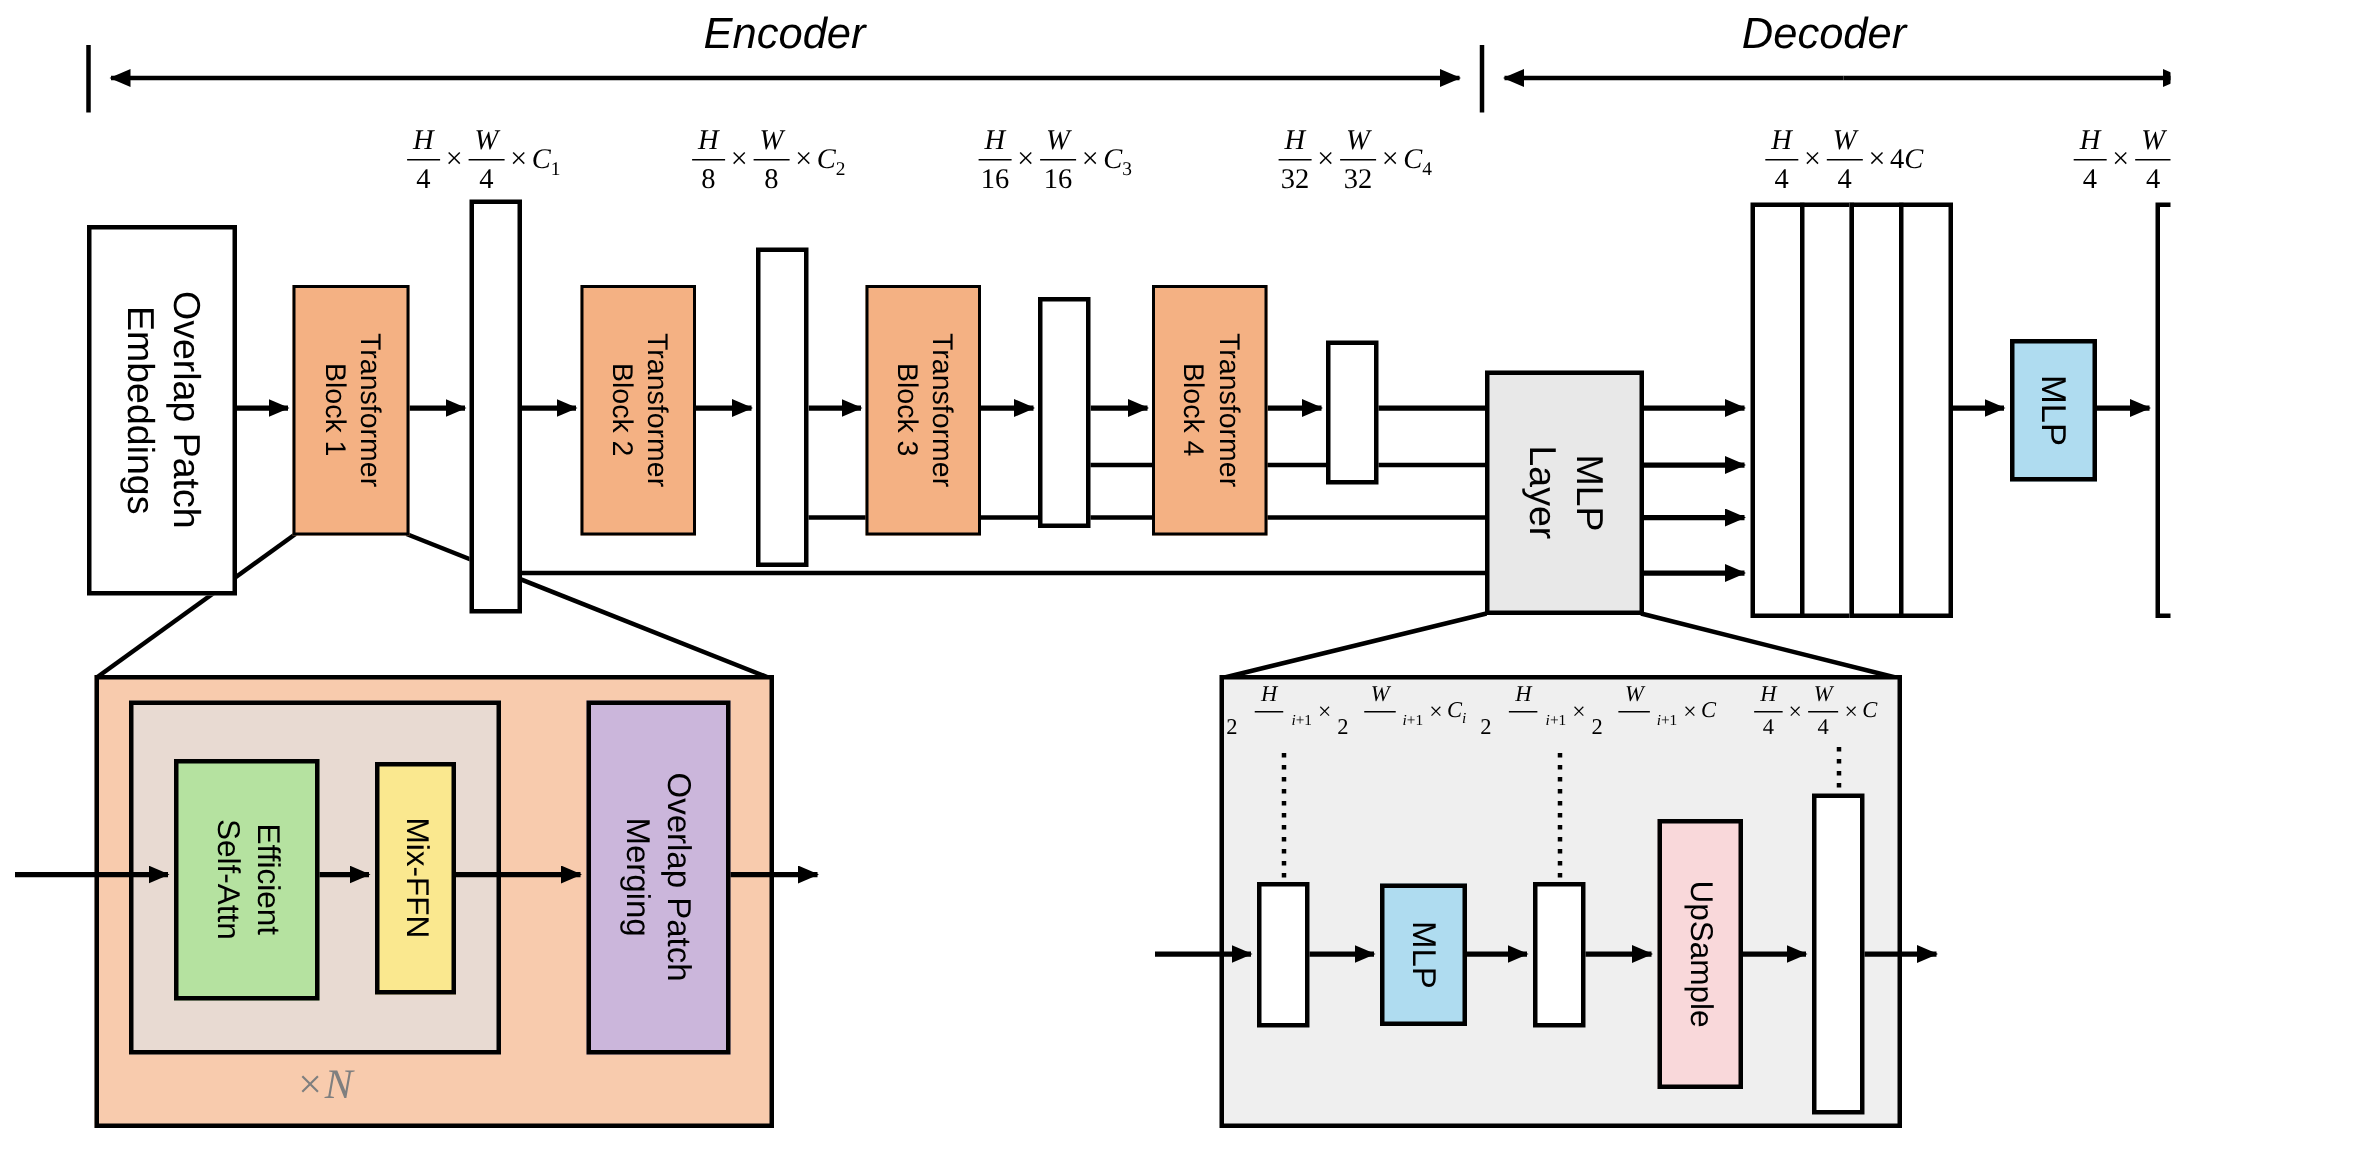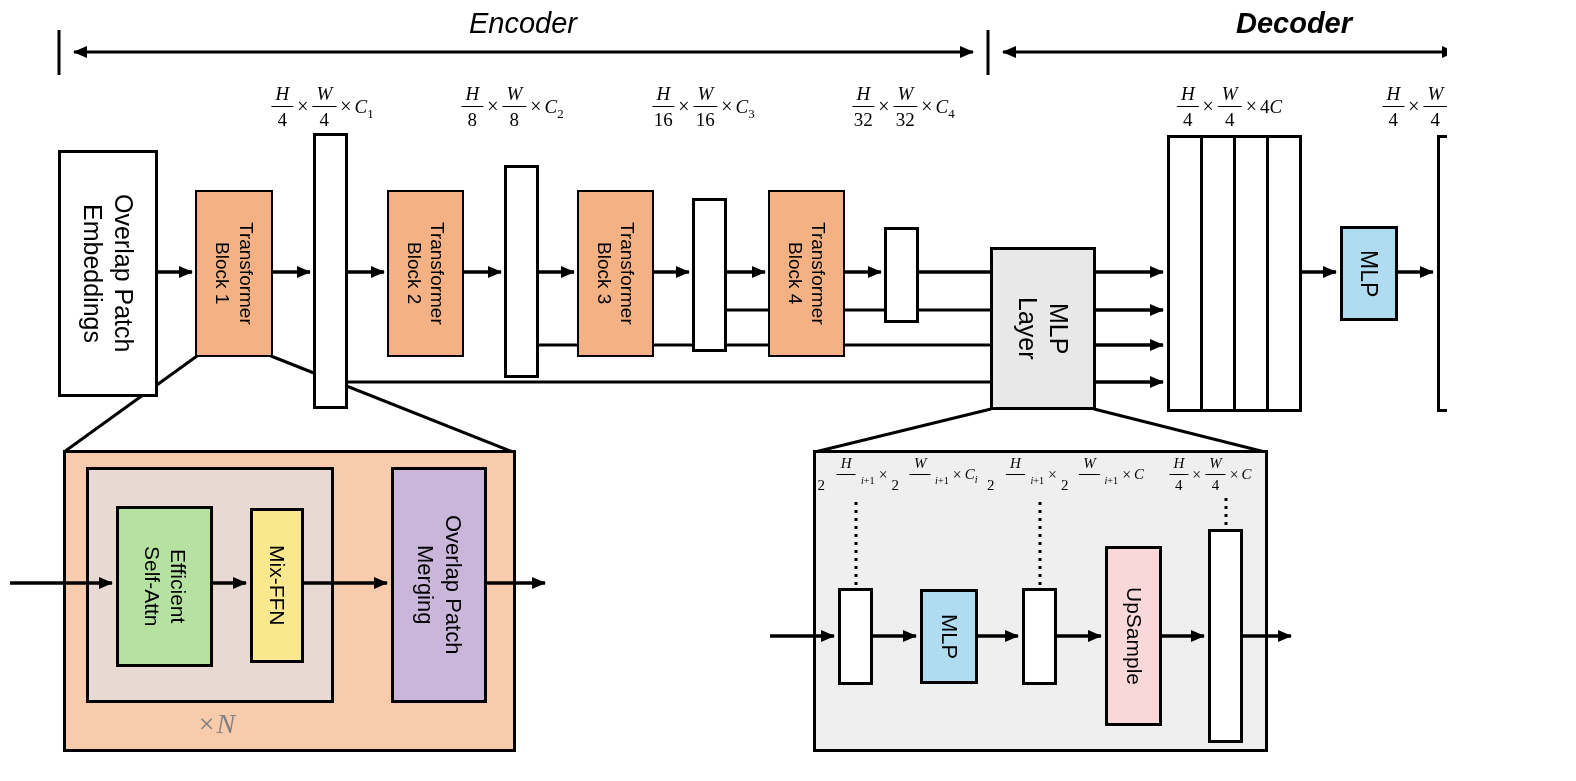--- a/index.html
+++ b/index.html
@@ -91,21 +91,21 @@
 
     <g stroke="#000" stroke-width="3">
       <line x1="197" y1="356" x2="64" y2="452"></line>
       <line x1="271" y1="356" x2="513" y2="452"></line>
       <line x1="991" y1="409" x2="815" y2="452"></line>
       <line x1="1094" y1="409" x2="1265" y2="452"></line>
     </g>
   </svg>
 
   <div class="span-label" style="left:523px;top:7px;">Encoder</div>
-  <div class="span-label" style="left:1294px;top:7px;font-weight:bold;">Decoder</div>
+  <div class="span-label" style="left:1216px;top:7px;">Decoder</div>
 
   <div class="dim" style="left:322px;top:84px;">
       <span class="frac">
         <span class="num"><i>H</i></span>
         <span class="den">4</span>
       </span>
       <span class="op">×</span>
       <span class="frac">
         <span class="num"><i>W</i></span>
         <span class="den">4</span>

